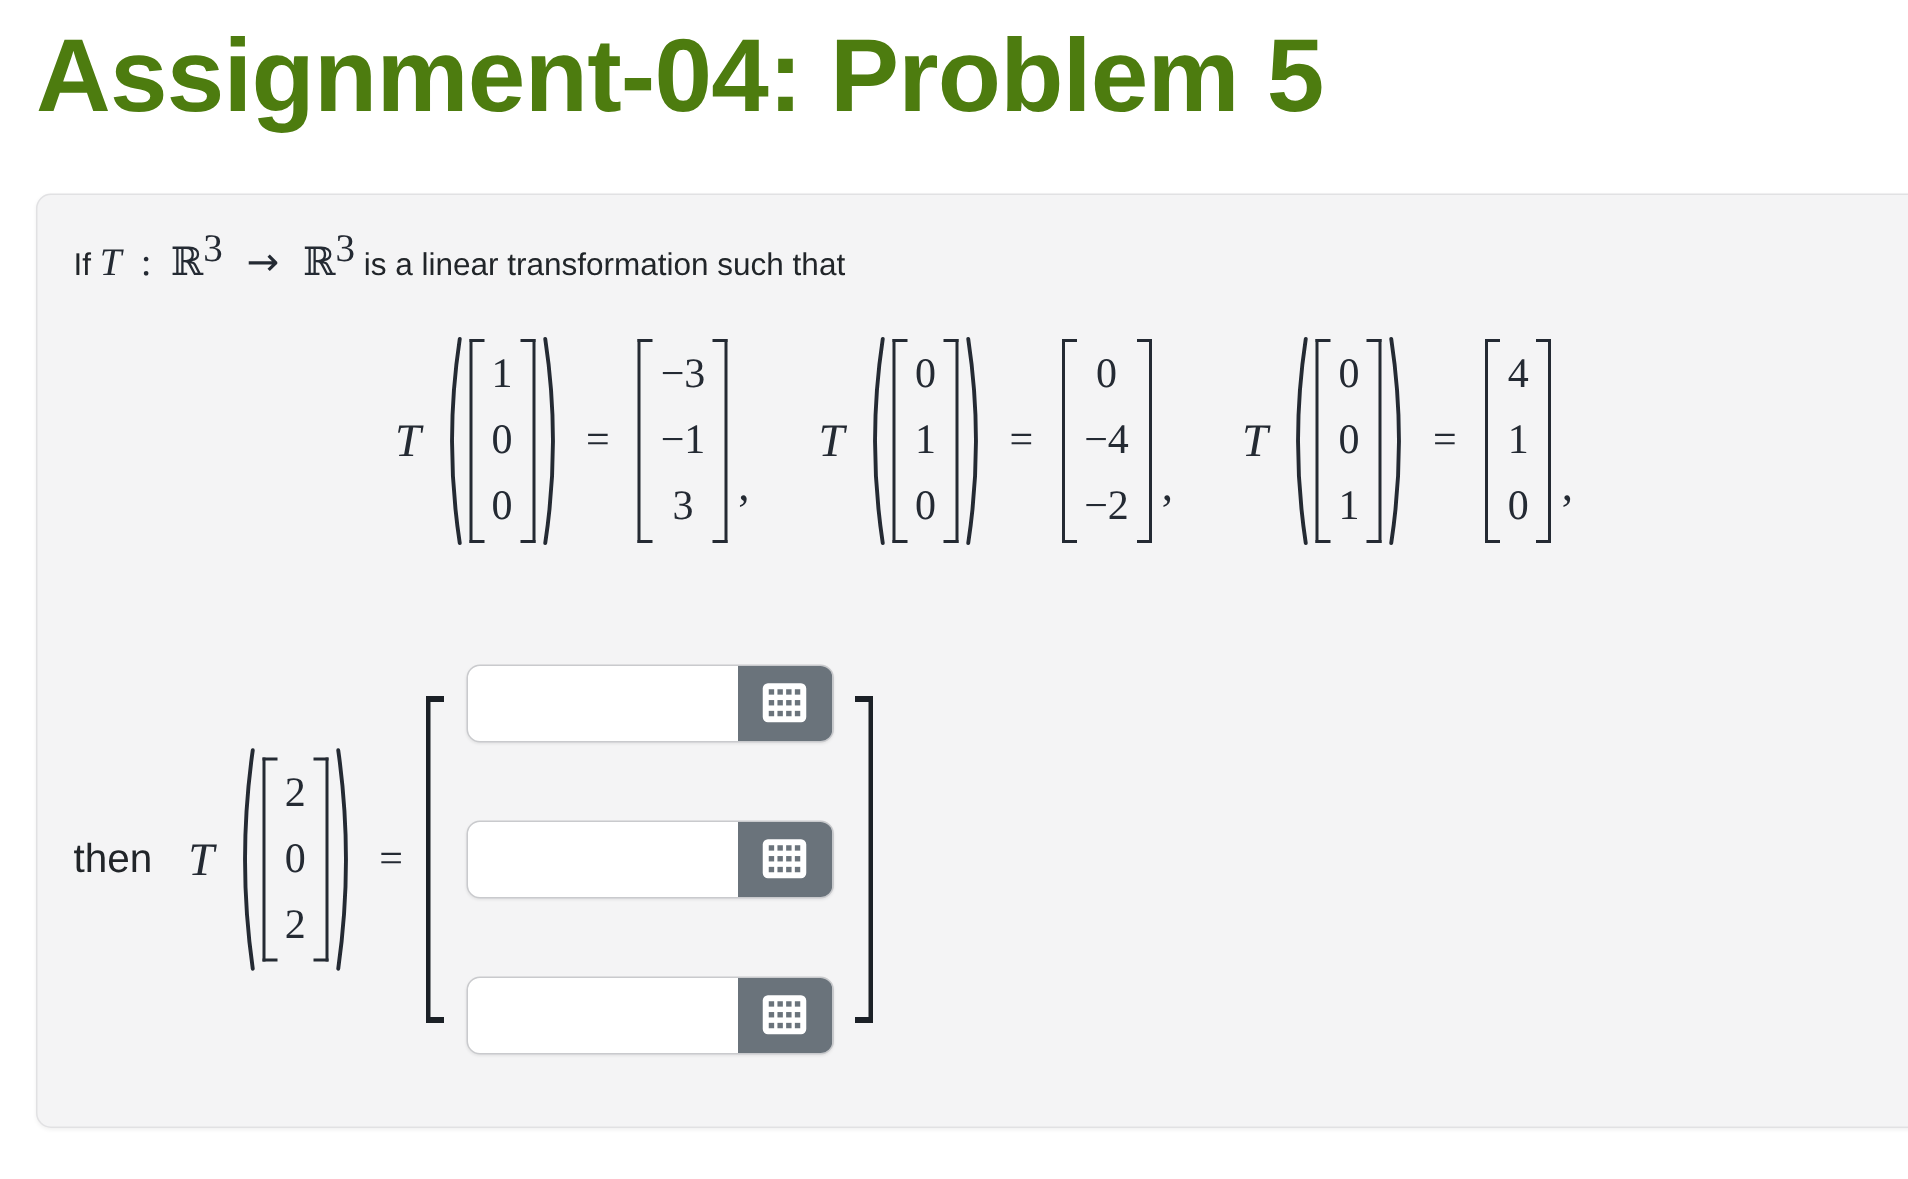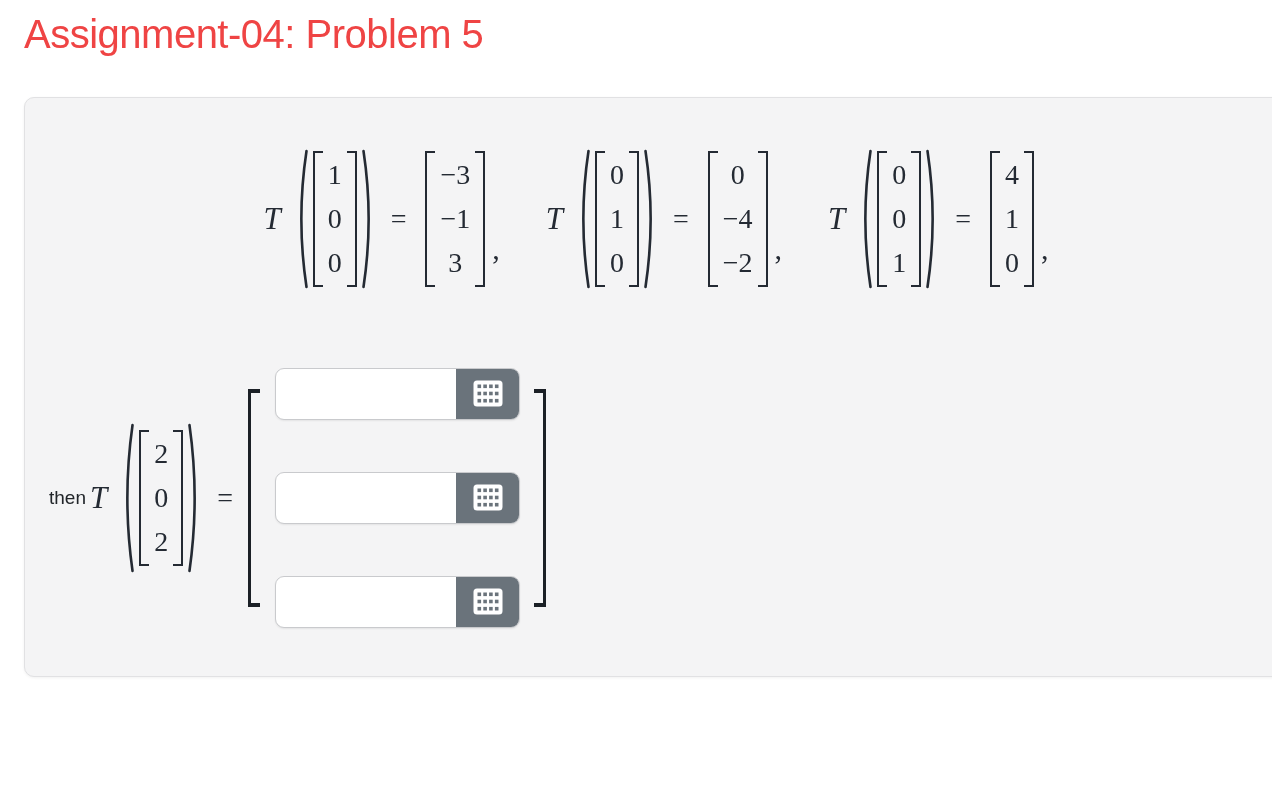--- a/index.html
+++ b/index.html
@@ -14,26 +14,26 @@
   *{box-sizing:border-box;}
   html,body{margin:0;padding:0;background:#fff;}
   body{
     font-family:"Liberation Sans", sans-serif;
     color:var(--text);
     overflow-x:hidden;
     width:1272px;
   }
   .page{padding:8px 0 20px 24px;}
   .title{
-    font-size:40px;
-    font-weight:400;
+    font-size:69px;
+    font-weight:700;
     letter-spacing:-0.5px;
     margin:4px 0 0 0;
     line-height:1.12;
-    color:#ef4444;
+    color:#4d7c0f;
   }
   .points{
     font-size:23px;
     font-weight:700;
     margin-top:12px;
   }
   .panel{
     margin:40px -16px 0 0;
     background:var(--panel-bg);
     border:1px solid var(--panel-border);
@@ -102,21 +102,21 @@
     margin-left:3px;
     transform:translateY(30px);
     color:var(--math);
   }
   
   .concl-row{
     display:flex;
     align-items:center;
     margin-top:78px;
   }
-  .then-label{font-size:19px;margin-right:4px;}
+  .then-label{font-size:27px;margin-right:24px;}
   .concl-left{display:flex;align-items:center;}
   .concl-left .paren{height:152px;}
   .big-bracket{
     width:12px;height:218px;flex:none;
     border-left:3px solid var(--bracket);
     border-top:4px solid var(--bracket);
     border-bottom:4px solid var(--bracket);
   }
   .big-bracket.right{
     border-left:none;
@@ -153,20 +153,29 @@
 </style>
 </head>
 <body>
 
 <div class="page">
 
   <h1 class="title">Assignment-04: Problem 5</h1>
 
   <div class="panel">
 
+    <p class="intro">
+      <span>If</span>
+      <span class="m mi">T</span>
+      <span class="m mcolon">:</span>
+      <span class="m">ℝ</span><span class="m msup">3</span>
+      <span class="m marrow">→</span>
+      <span class="m">ℝ</span><span class="m msup">3</span>
+      <span>is a linear transformation such that</span>
+    </p>
 
     <div class="disp-row">
 
       <span class="eq">
         <span class="func">T</span>
         <svg class="paren" viewBox="0 0 15 140" preserveAspectRatio="none">
             <path d="M12.5 3 Q 2.2 70 12.5 137" fill="none" stroke="#242a33" stroke-width="2.6" stroke-linecap="round"></path>
           </svg>
         <span class="vec">
           <span class="cell">1</span>

